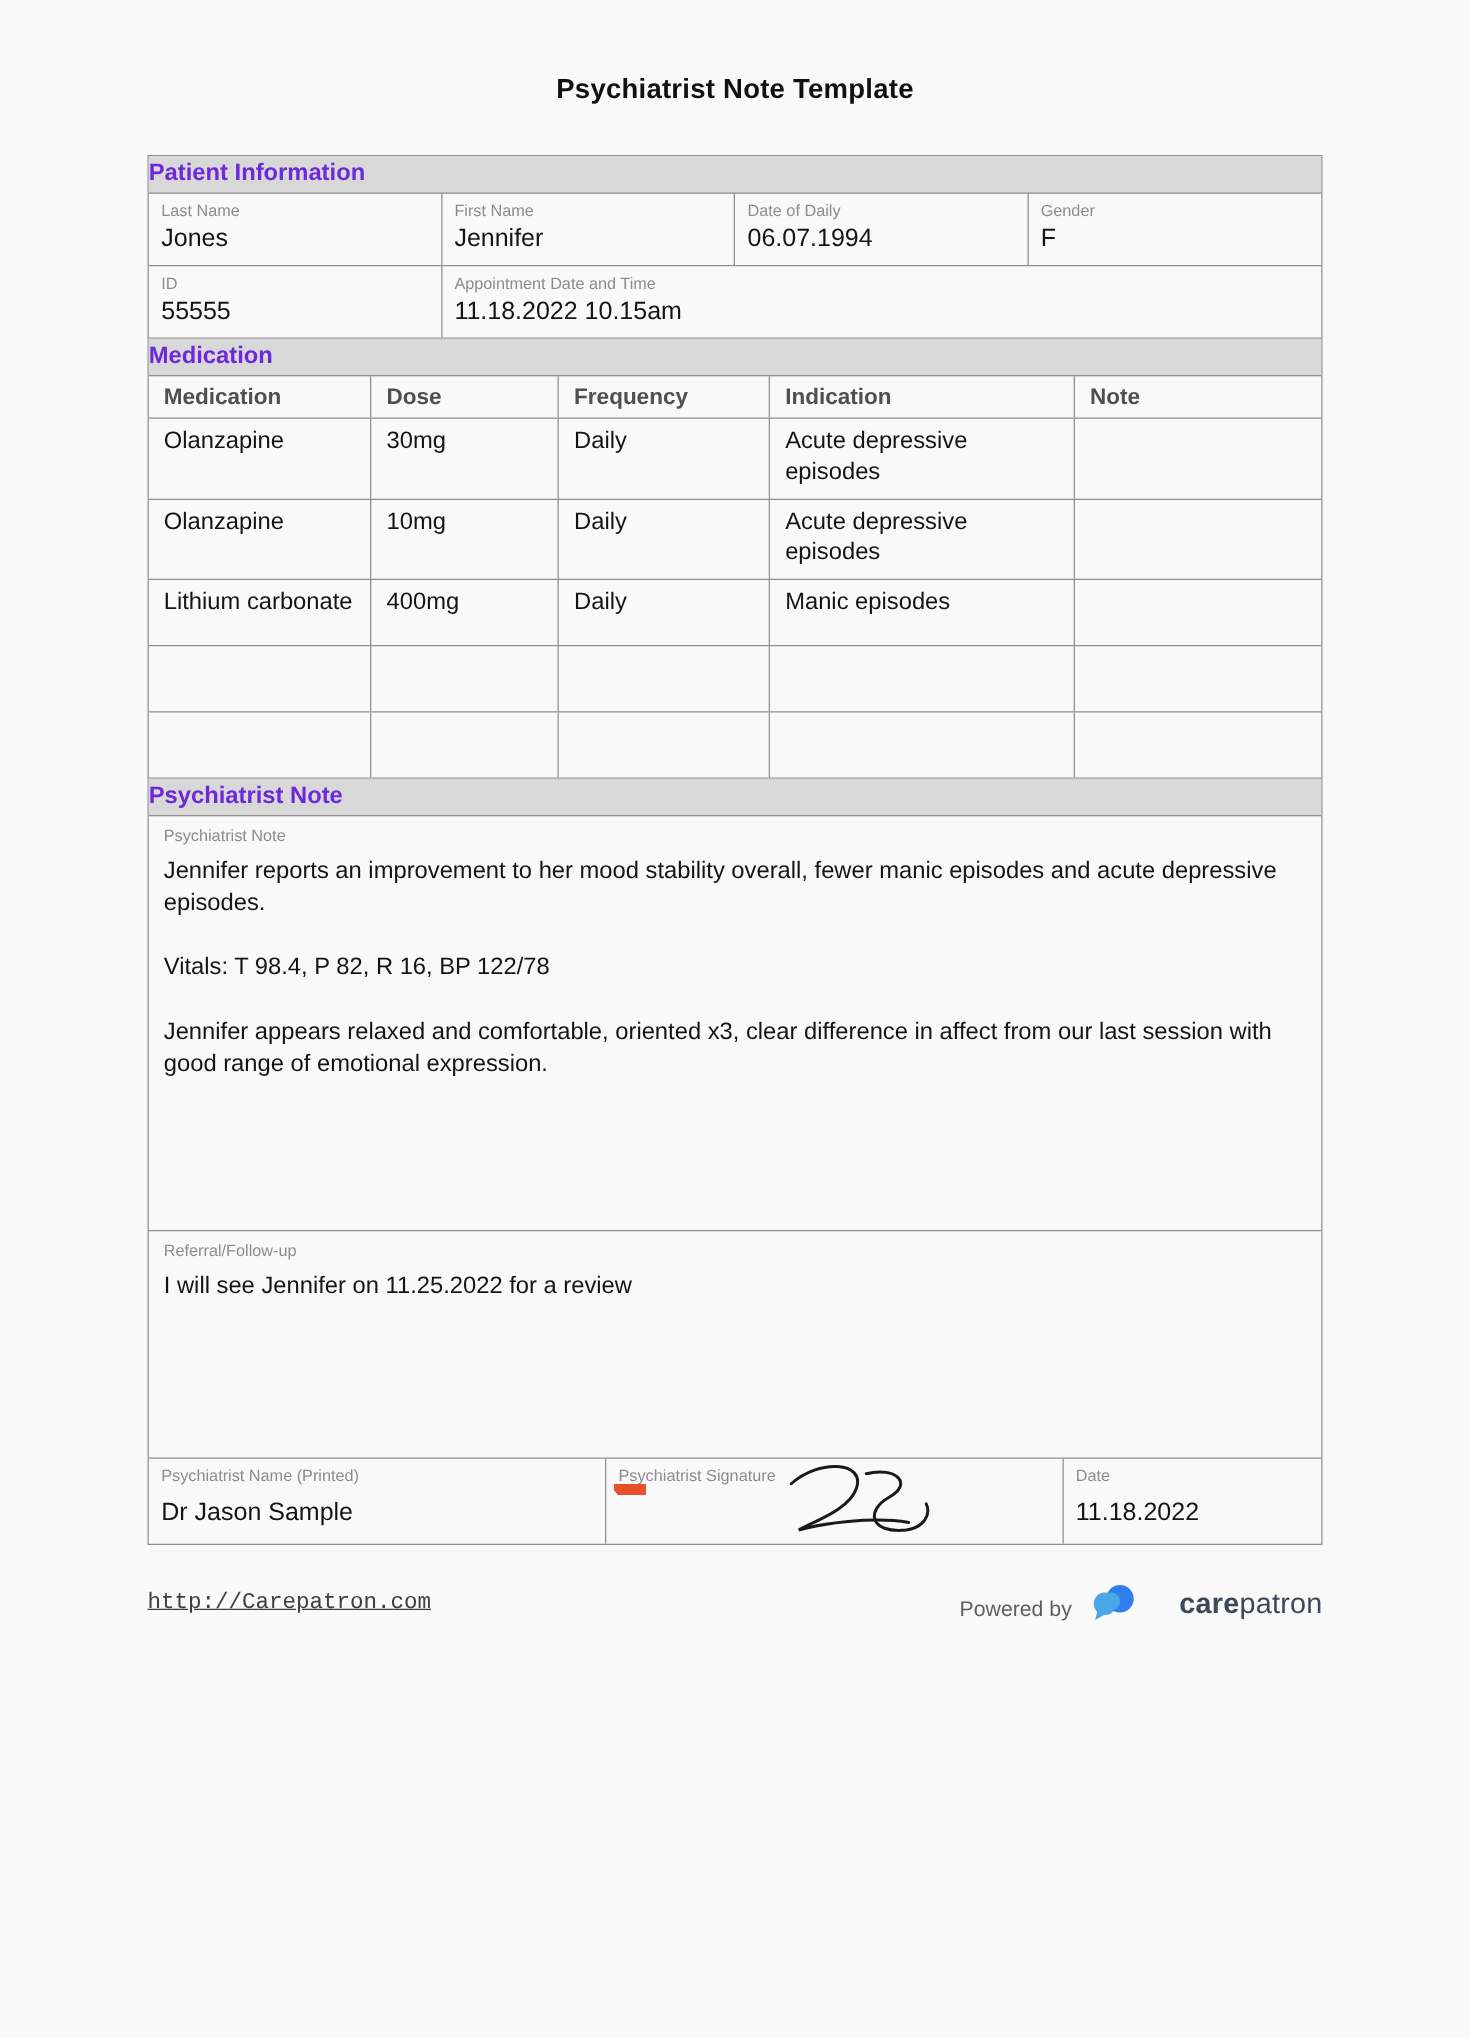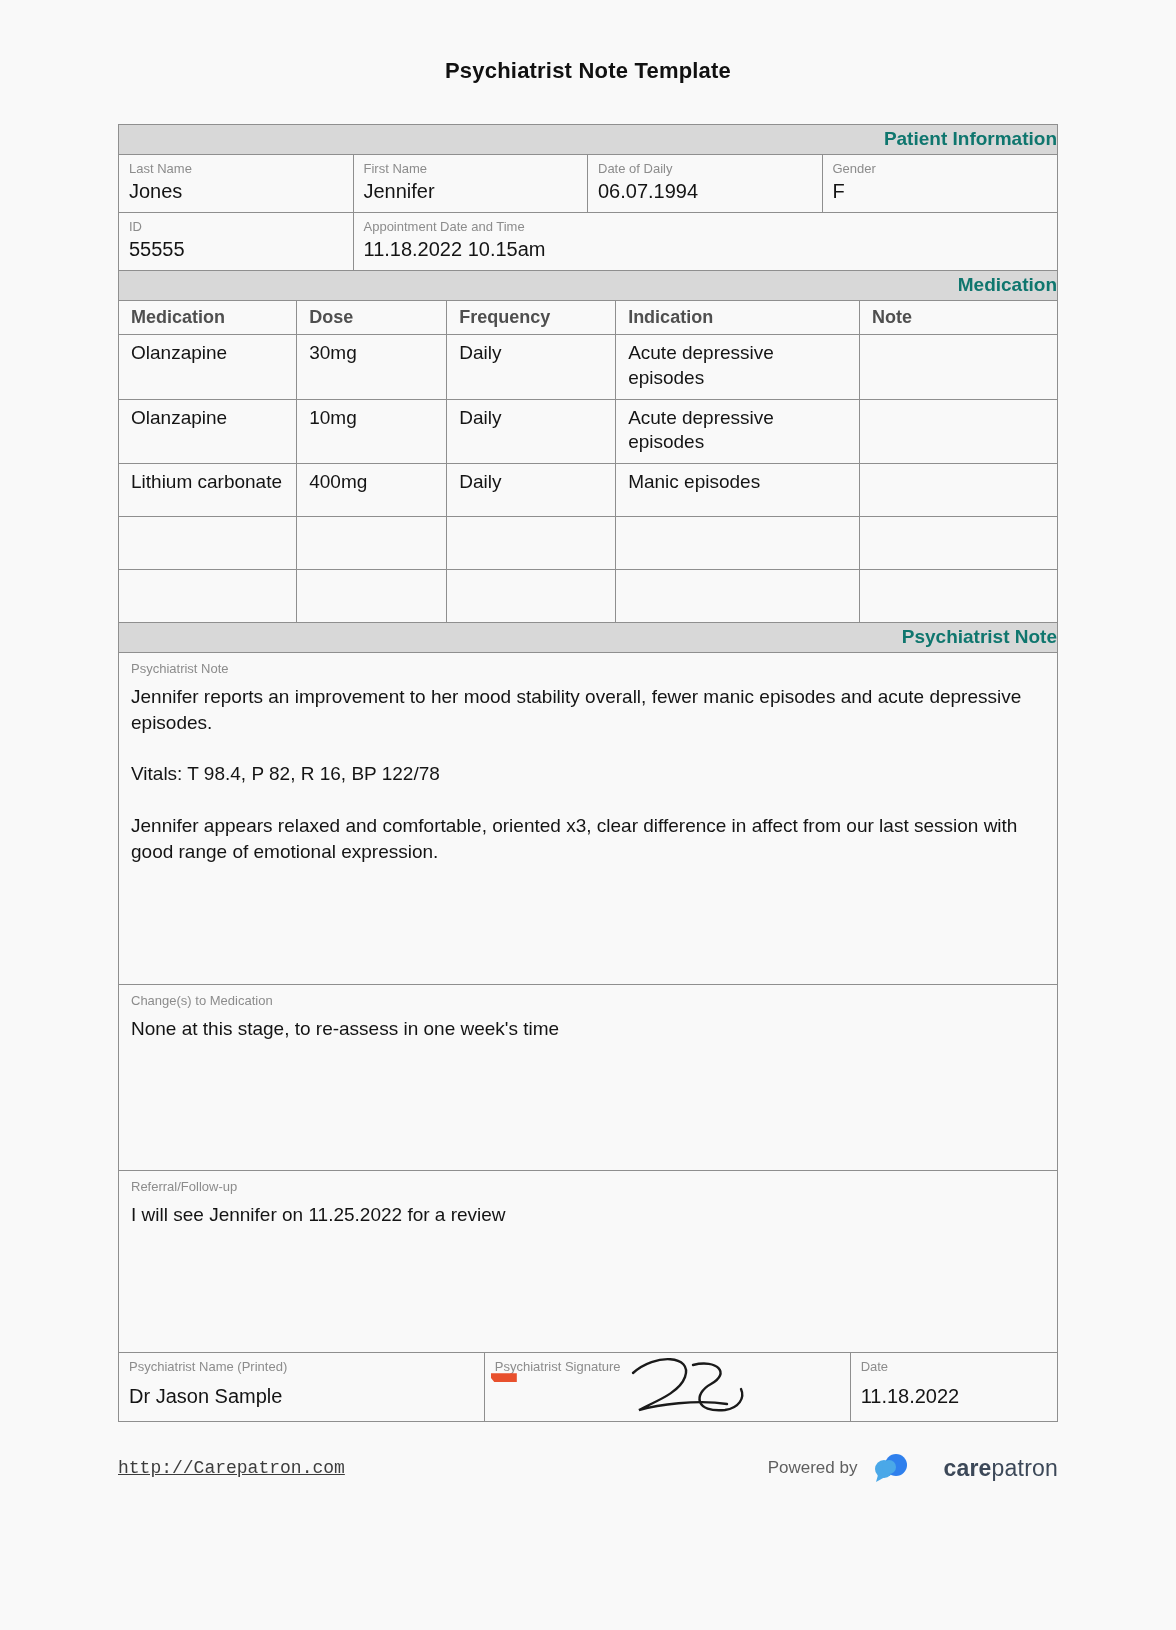--- a/index.html
+++ b/index.html
@@ -24,24 +24,24 @@
     width: 940px;
     margin: 0 auto;
     border: 1px solid #8f8f8f;
     background: transparent;
   }
   .form > * { border-bottom: 1px solid #8f8f8f; }
   .form > *:last-child { border-bottom: none; }
 
   .section-header {
     background: #d8d8d8;
-    color: #0f766e;
+    color: #6d28d9;
     font-weight: 700;
     font-size: 19px;
-    text-align: right;
+    text-align: left;
     padding: 3px 0 4px;
   }
 
   .row { display: flex; align-items: stretch; }
   .row > .cell { border-right: 1px solid #8f8f8f; }
   .row > .cell:last-child { border-right: none; }
 
   .cell { padding: 6px 10px 8px; min-height: 55px; }
   .w25 { flex: 0 0 25%; }
   .w75 { flex: 0 0 75%; }
@@ -125,21 +125,21 @@
     align-items: center;
   }
   .footer-link {
     font-size: 18px;
     color: #3d3d3d;
     text-decoration: underline;
     font-family: Liberation Mono, monospace;
   }
   .powered {
     display: flex;
-    align-items: center;
+    align-items: flex-end;
     gap: 14px;
   }
   .powered-by {
     font-size: 17px;
     color: #5f5f5f;
   }
   .brand {
     display: flex;
     align-items: center;
     gap: 6px;
@@ -241,24 +241,20 @@
 
   <div class="note-block nb-main">
     <div class="label">Psychiatrist Note</div>
     <div class="note-text">
       <p>Jennifer reports an improvement to her mood stability overall, fewer manic episodes and acute depressive episodes.</p>
       <p>Vitals: T 98.4, P 82, R 16, BP 122/78</p>
       <p>Jennifer appears relaxed and comfortable, oriented x3, clear difference in affect from our last session with good range of emotional expression.</p>
     </div>
   </div>
 
-  <div class="note-block nb-changes">
-    <div class="label">Change(s) to Medication</div>
-    <div class="note-text">None at this stage, to re-assess in one week's time</div>
-  </div>
 
   <div class="note-block nb-referral">
     <div class="label">Referral/Follow-up</div>
     <div class="note-text">I will see Jennifer on 11.25.2022 for a review</div>
   </div>
 
   <div class="sig-row">
     <div class="sig-cell sc-name">
       <div class="label">Psychiatrist Name (Printed)</div>
       <div class="value">Dr Jason Sample</div>

